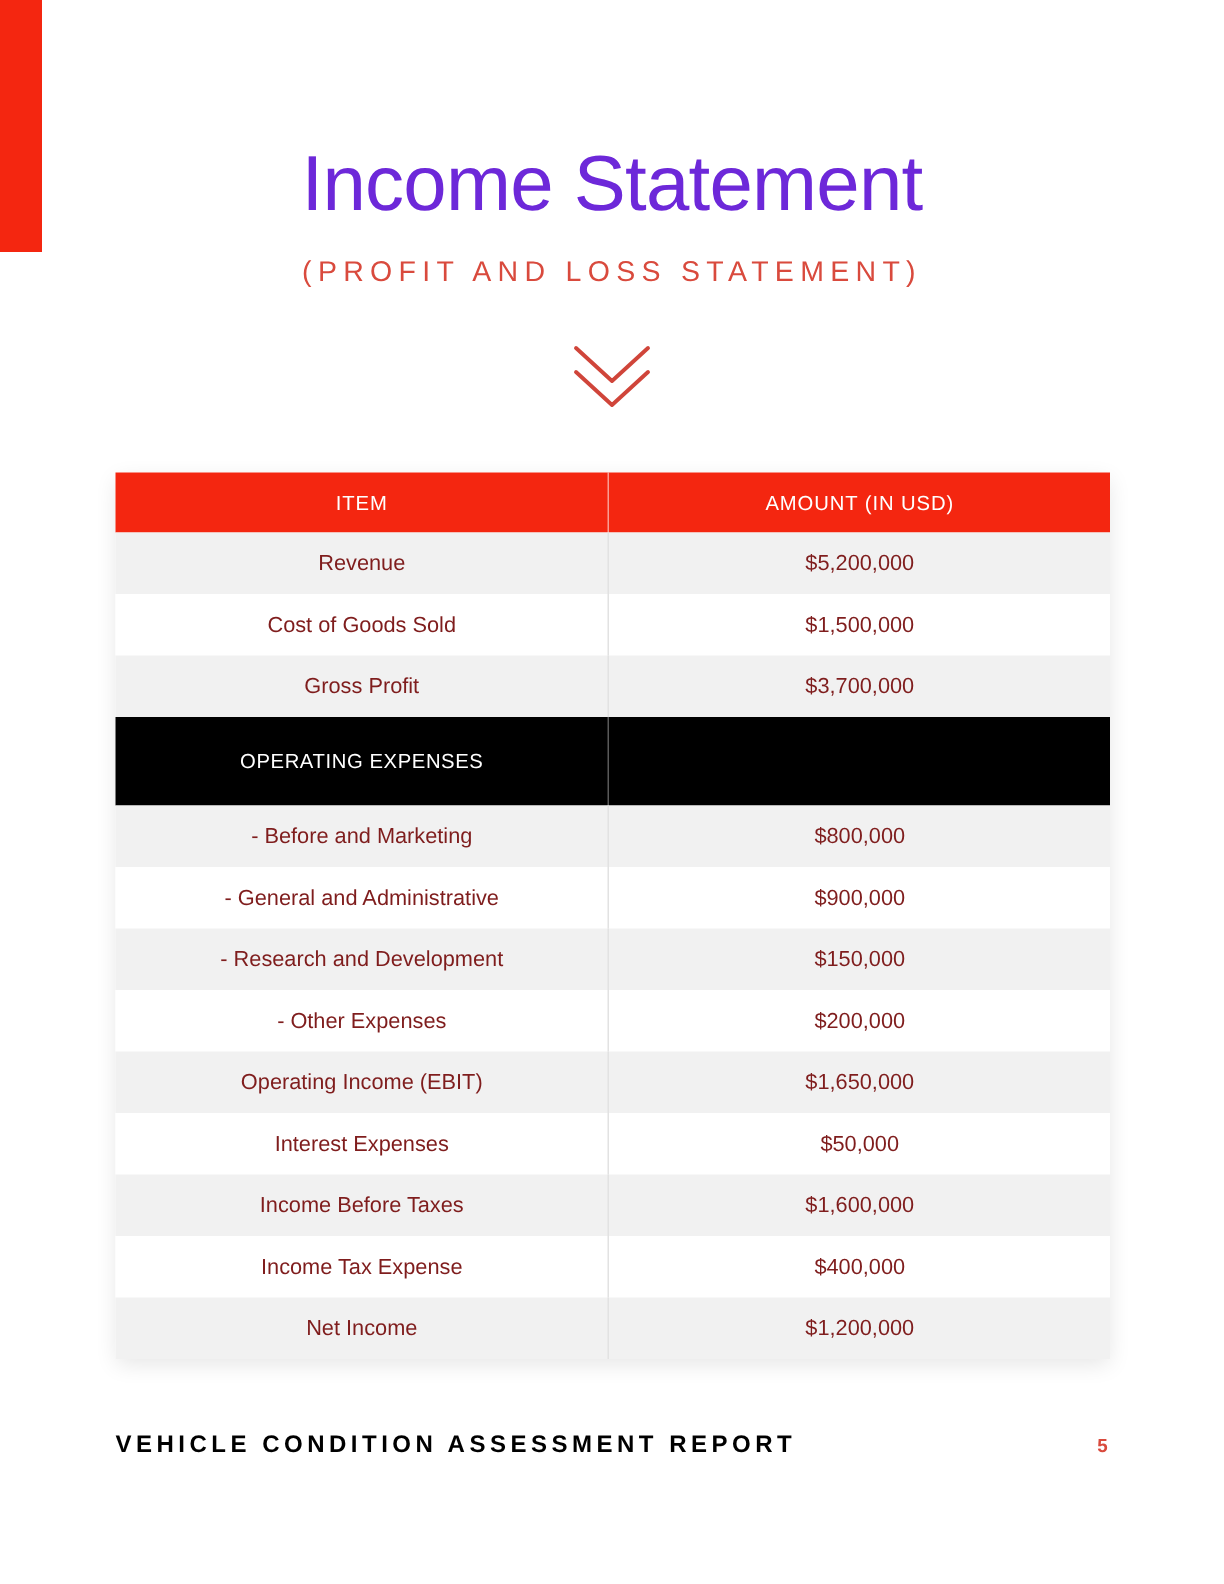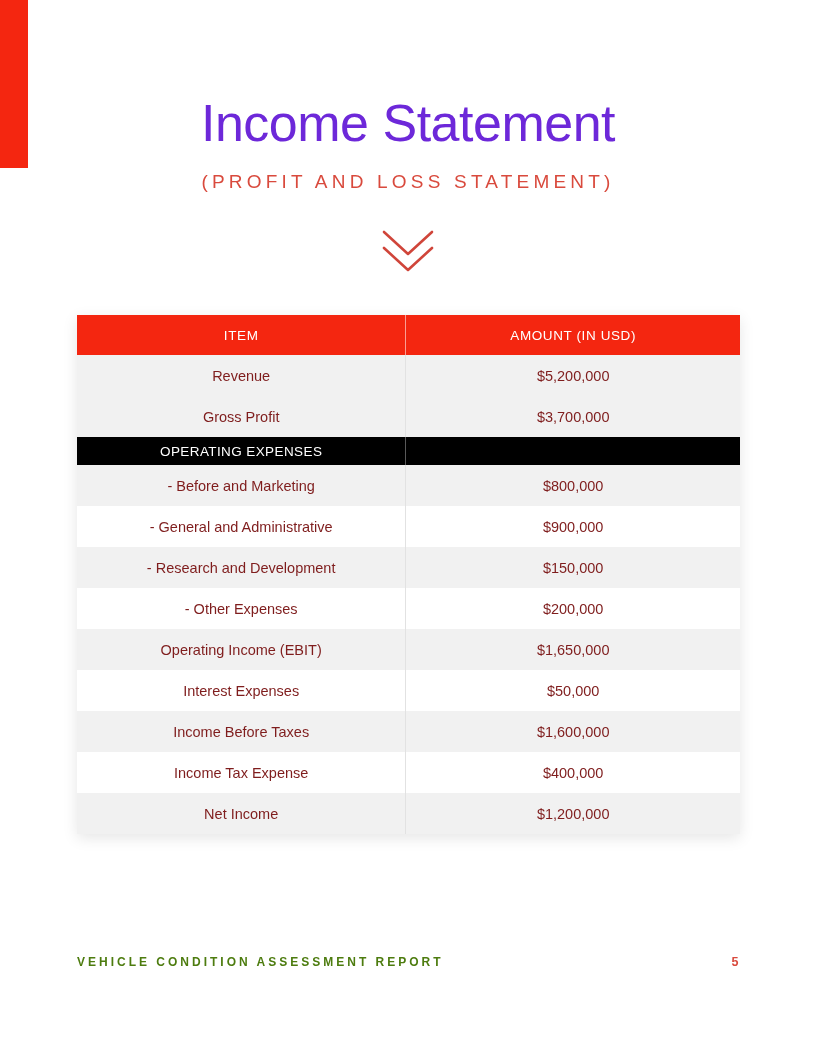--- a/index.html
+++ b/index.html
@@ -106,21 +106,21 @@
   tr.header-row th.cell-item {
     border-right: 1px solid rgba(255,255,255,0.55);
   }
 
   
   tr.section-row td {
     background: #000000;
     color: #ffffff;
     font-size: 13.5px;
     letter-spacing: 0.4px;
-    height: 28px;
+    height: 59px;
   }
   tr.section-row td.cell-item {
     border-right: 1px solid rgba(255,255,255,0.35);
   }
 
   
   tr.data-row.shade td { background: #f1f1f1; }
   tr.data-row.plain td { background: #ffffff; }
   tr.data-row td.cell-item { border-right: 1px solid #e2e2e2; }
 
@@ -129,23 +129,23 @@
     position: absolute;
     left: 77px;
     right: 77px;
     top: 955px;
     display: flex;
     align-items: center;
     justify-content: space-between;
   }
 
   .footer-label {
-    font-size: 12px;
+    font-size: 16px;
     font-weight: 600;
-    color: #4d7c0f;
+    color: #000000;
     letter-spacing: 3px;
     white-space: nowrap;
   }
 
   .footer-page-number {
     font-size: 12.5px;
     font-weight: 700;
     color: #D94A3D;
     letter-spacing: 0.5px;
   }
@@ -179,20 +179,24 @@
       <tr class="header-row">
         <th class="cell-item">ITEM</th>
         <th class="cell-amount">AMOUNT (IN USD)</th>
       </tr>
     </thead>
     <tbody id="table-body">
         <tr class="data-row shade">
           <td class="cell-item">Revenue</td>
           <td class="cell-amount">$5,200,000</td>
         </tr>
+        <tr class="data-row plain">
+          <td class="cell-item">Cost of Goods Sold</td>
+          <td class="cell-amount">$1,500,000</td>
+        </tr>
         <tr class="data-row shade">
           <td class="cell-item">Gross Profit</td>
           <td class="cell-amount">$3,700,000</td>
         </tr>
         <tr class="section-row">
           <td class="cell-item">OPERATING EXPENSES</td>
           <td class="cell-amount"></td>
         </tr>
         <tr class="data-row shade">
           <td class="cell-item">- Before and Marketing</td>

